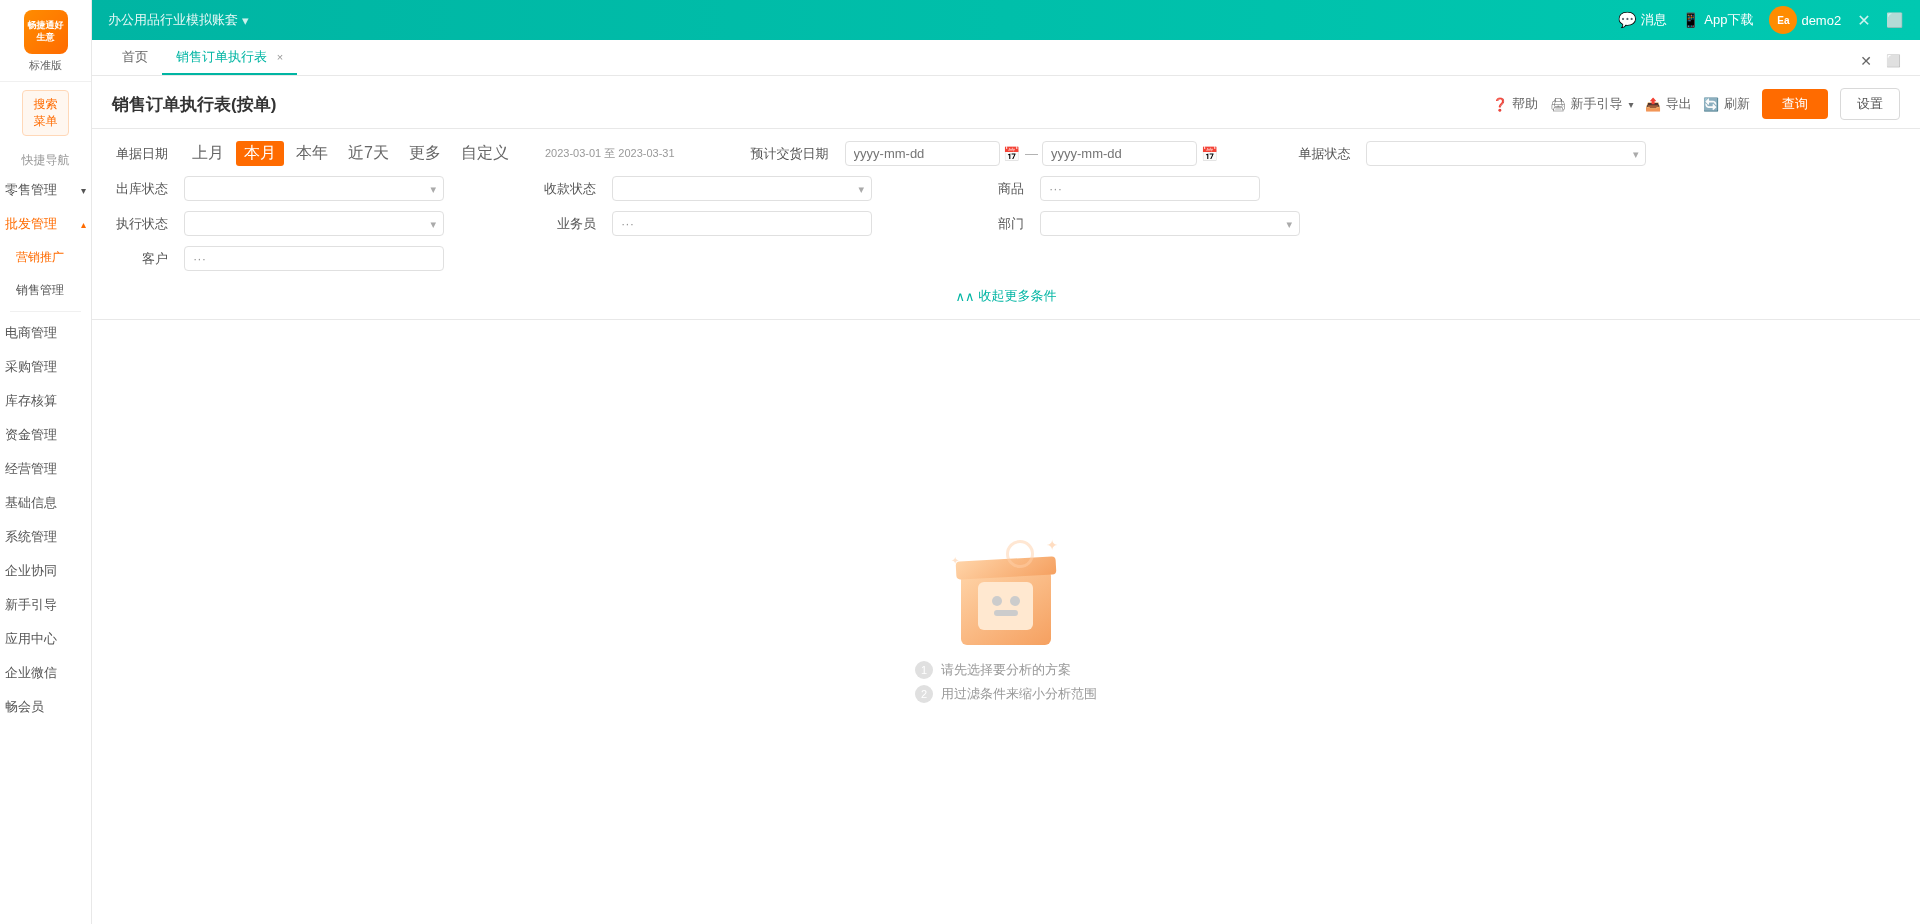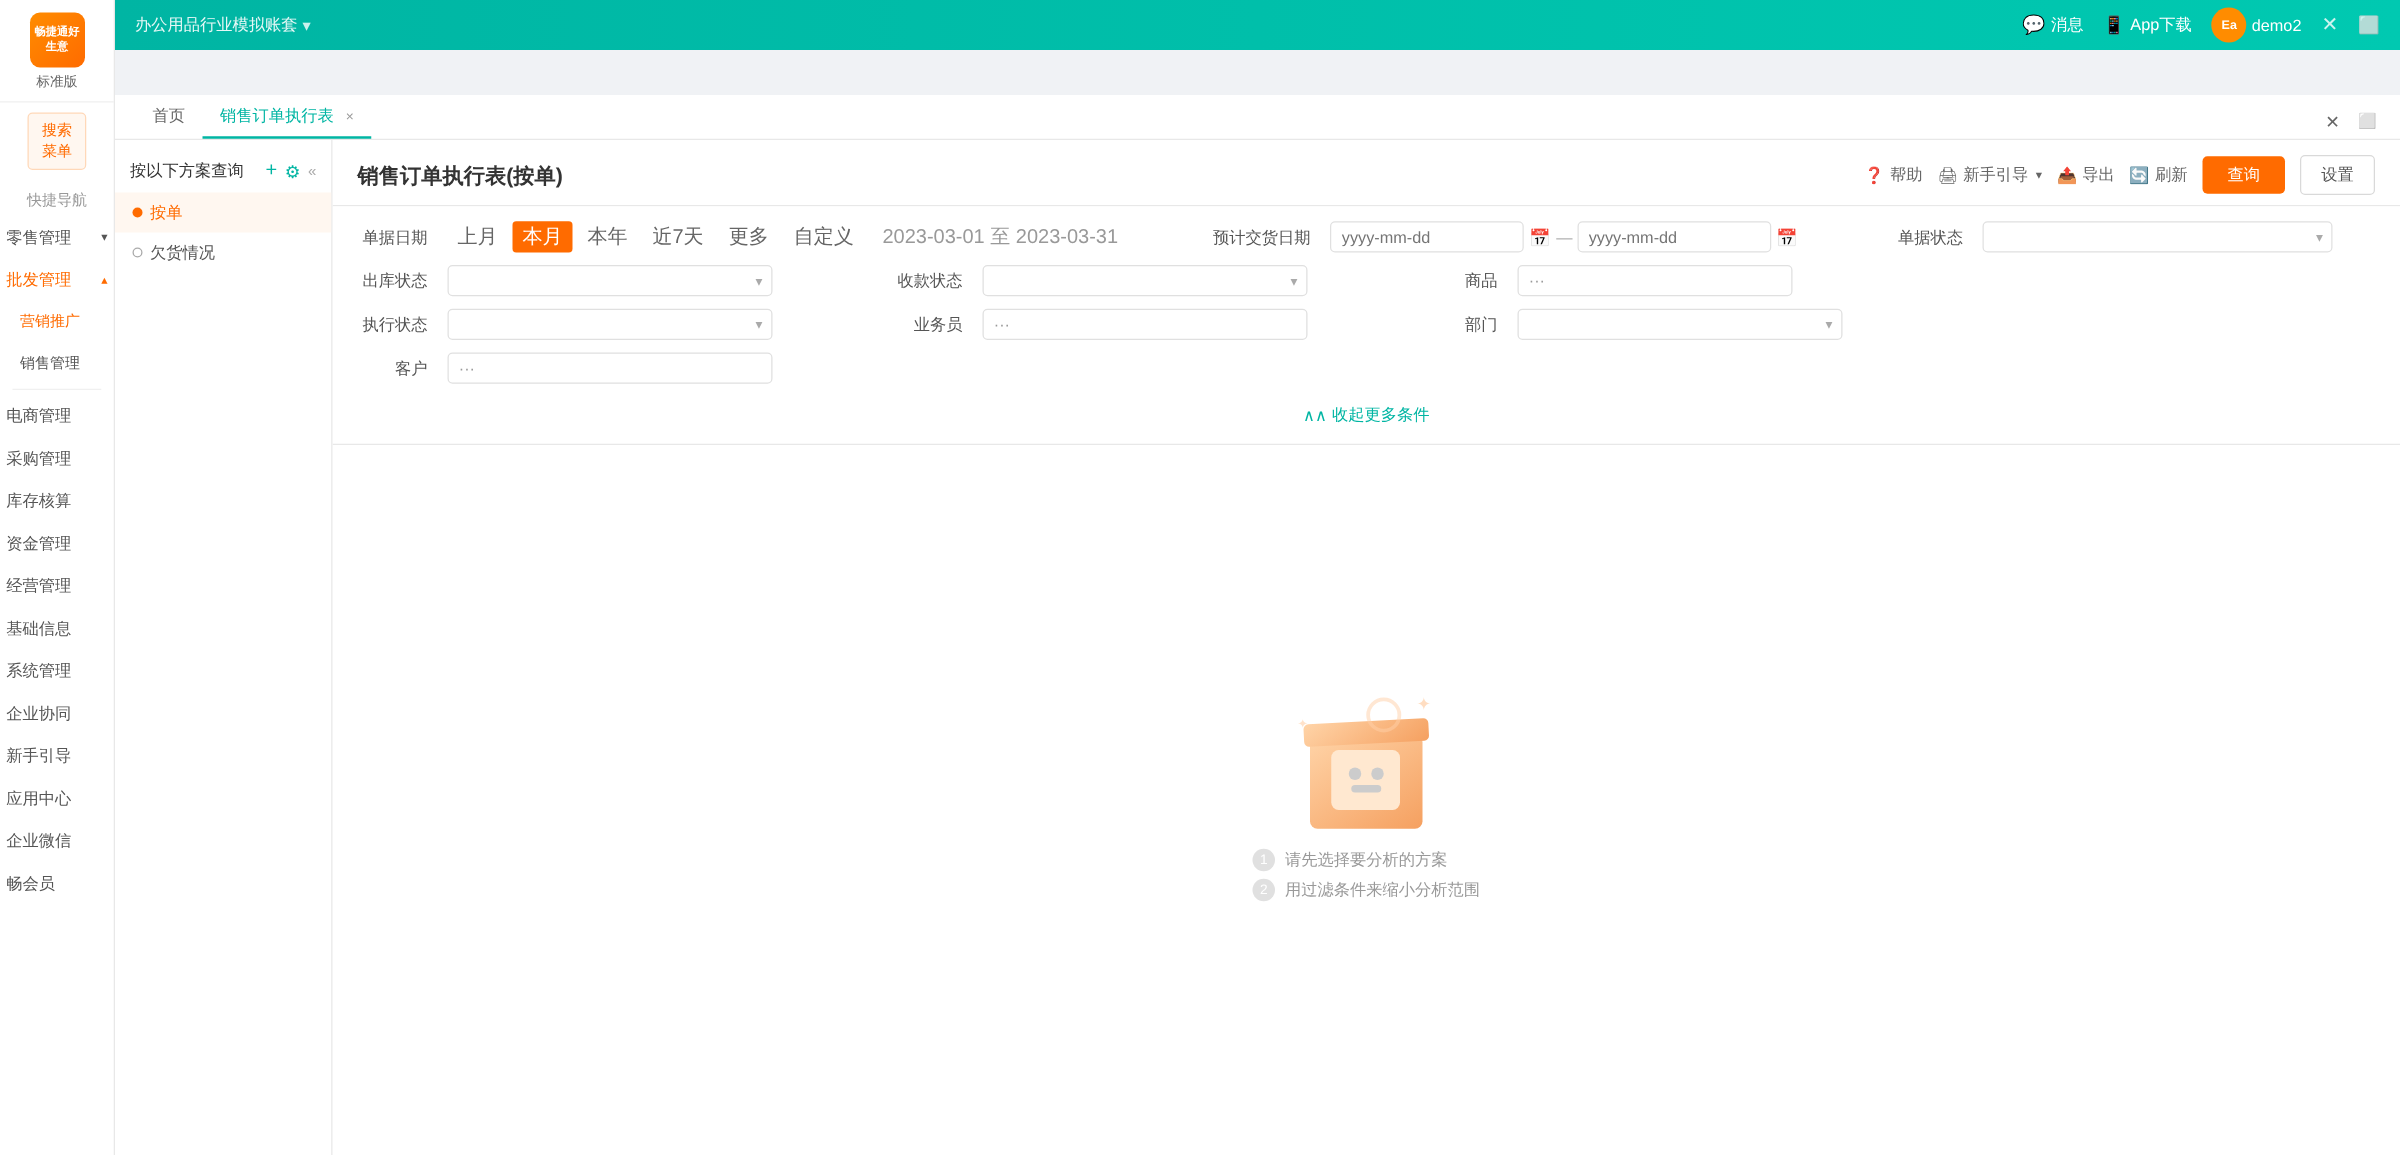--- a/index.html
+++ b/index.html
@@ -22,21 +22,21 @@
     .main { flex: 1; display: flex; flex-direction: column; height: 924px; overflow: hidden; }
 
     
     .topbar { height: 40px; background: linear-gradient(90deg, #00b5a3, #00c9b1); display: flex; align-items: center; padding: 0 16px; justify-content: space-between; }
     .topbar-left { display: flex; align-items: center; gap: 4px; }
     .topbar-right { display: flex; align-items: center; gap: 16px; color: white; font-size: 13px; }
     .topbar-right-item { display: flex; align-items: center; gap: 4px; cursor: pointer; }
     .user-avatar { width: 28px; height: 28px; border-radius: 50%; background: #ff8c00; display: flex; align-items: center; justify-content: center; color: white; font-size: 11px; overflow: hidden; }
 
     
-    .tabbar { height: 36px; background: #fff; border-bottom: 1px solid #e8e8e8; display: flex; align-items: flex-end; padding: 0 16px; justify-content: space-between; margin-top: 36px; }
+    .tabbar { height: 36px; background: #fff; border-bottom: 1px solid #e8e8e8; display: flex; align-items: flex-end; padding: 0 16px; justify-content: space-between; }
     .tabs { display: flex; gap: 0; align-items: flex-end; }
     .tab { padding: 7px 14px; font-size: 13px; cursor: pointer; color: #666; border-bottom: 2px solid transparent; }
     .tab.active { color: #00b5a3; border-bottom: 2px solid #00b5a3; font-weight: 500; }
     .tab-close { margin-left: 6px; color: #999; font-size: 11px; cursor: pointer; }
     .tabbar-actions { display: flex; align-items: center; gap: 8px; padding-bottom: 4px; }
     .tabbar-action-btn { width: 20px; height: 20px; display: flex; align-items: center; justify-content: center; cursor: pointer; color: #666; font-size: 14px; }
 
     
     .content { flex: 1; display: flex; overflow: hidden; }
 
@@ -62,21 +62,21 @@
     .header-action-item { display: flex; align-items: center; gap: 4px; font-size: 13px; color: #666; cursor: pointer; }
 
     
     .filter-area { background: #fff; padding: 12px 20px; border-bottom: 1px solid #e8e8e8; }
     .filter-row { display: flex; align-items: center; gap: 16px; margin-bottom: 10px; flex-wrap: wrap; }
     .filter-row:last-child { margin-bottom: 0; }
     .filter-label { font-size: 13px; color: #555; white-space: nowrap; min-width: 56px; text-align: right; }
     .filter-date-group { display: flex; align-items: center; gap: 4px; }
     .date-tab { padding: 2px 8px; font-size: 16px; cursor: pointer; color: #666; border-radius: 3px; }
     .date-tab.active { background: #ff6b00; color: white; }
-    .date-range-text { font-size: 16px; color: #999; margin-left: 11px; }
+    .date-range-text { font-size: 11px; color: #999; margin-left: 24px; }
     .filter-select { border: 1px solid #e0e0e0; border-radius: 4px; padding: 4px 24px 4px 8px; font-size: 13px; color: #999; background: #fff; min-width: 180px; appearance: none; cursor: pointer; position: relative; outline: none; }
     .filter-select-wrap { position: relative; display: inline-block; }
     .filter-select-wrap::after { content: '▾'; position: absolute; right: 8px; top: 50%; transform: translateY(-50%); color: #aaa; pointer-events: none; font-size: 11px; }
     .filter-date-input { border: 1px solid #e0e0e0; border-radius: 4px; padding: 4px 8px; font-size: 13px; color: #999; background: #fff; width: 155px; outline: none; }
     .date-separator { color: #aaa; }
     .date-icon { color: #aaa; font-size: 14px; cursor: pointer; }
     .collapse-btn { display: flex; align-items: center; justify-content: center; gap: 4px; color: #00b5a3; font-size: 13px; cursor: pointer; padding: 6px 0 2px; }
 
     
     .btn-primary { background: #ff6b00; color: white; border: none; border-radius: 4px; padding: 6px 20px; font-size: 13px; cursor: pointer; font-weight: 500; }
@@ -193,38 +193,20 @@
       </div>
     </div>
     <div class="tabbar-actions">
       <span class="tabbar-action-btn">✕</span>
       <span class="tabbar-action-btn" style="font-size:12px;">⬜</span>
     </div>
   </div>
 
   <div class="content">
 
-    <div class="left-panel">
-      <div class="panel-header">
-        <span class="panel-header-title">按以下方案查询</span>
-        <div class="panel-header-actions">
-          <span class="panel-header-btn">+</span>
-          <span class="panel-header-btn" style="font-size:14px;">⚙</span>
-          <span class="panel-collapse-btn">«</span>
-        </div>
-      </div>
-      <div class="panel-item active">
-        <div class="panel-item-dot"></div>
-        <span>按单</span>
-      </div>
-      <div class="panel-item">
-        <div class="panel-item-dot-outline"></div>
-        <span>欠货情况</span>
-      </div>
-    </div>
 
     <div class="right-content">
 
       <div class="page-header">
         <h1 class="page-title">销售订单执行表(按单)</h1>
         <div class="page-header-actions">
           <div class="header-action-item">
             <span>❓</span>
             <span>帮助</span>
           </div>

